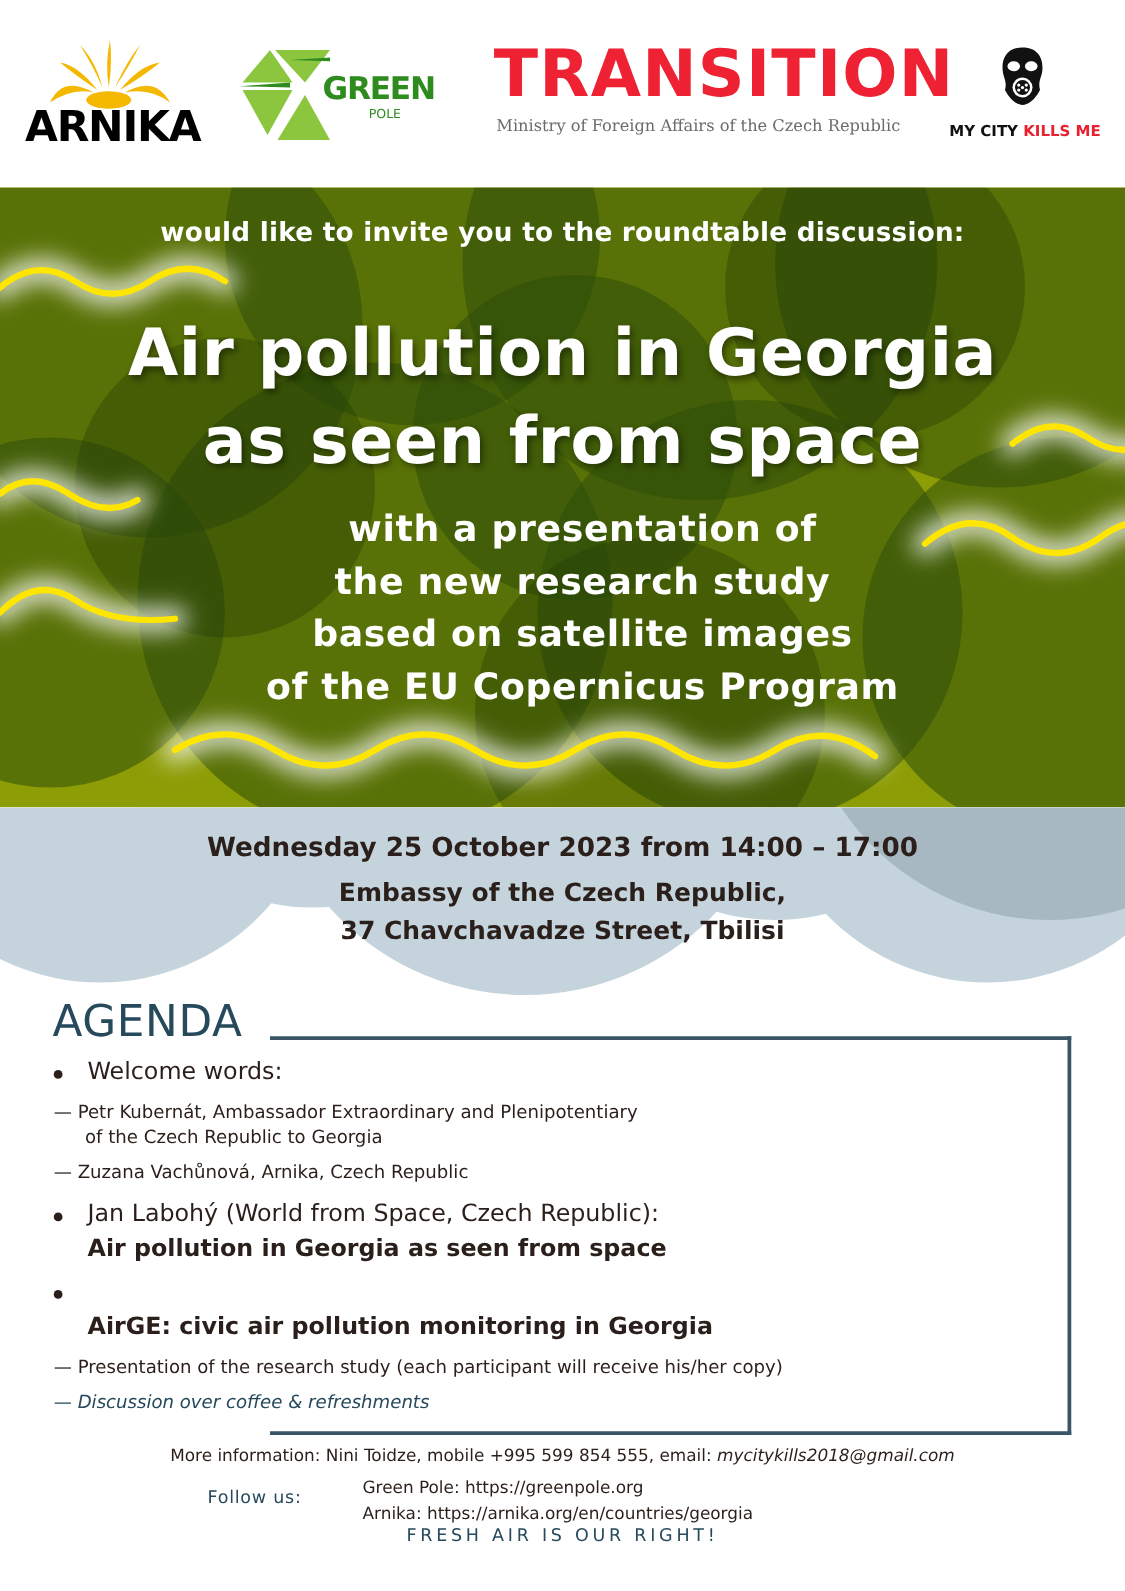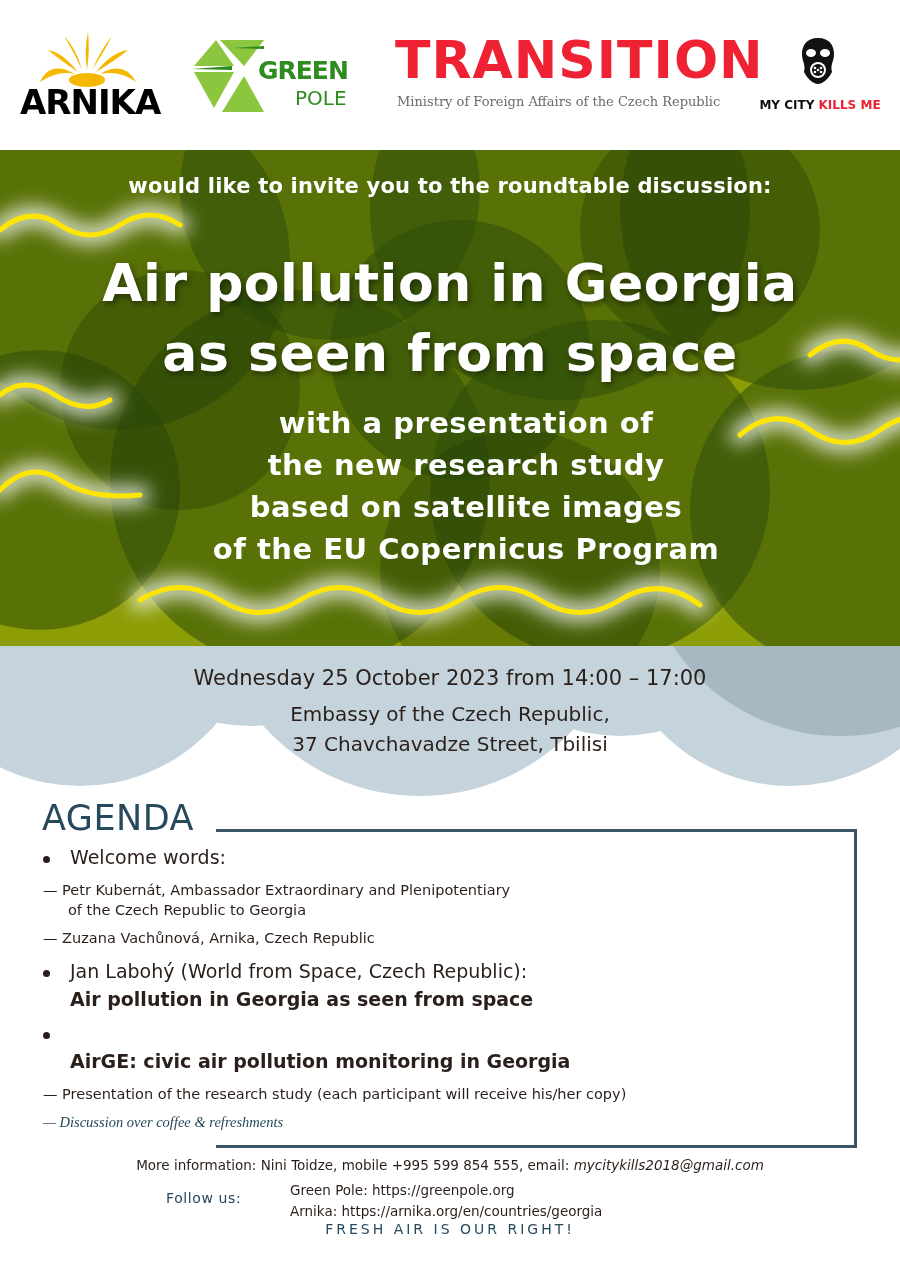--- a/index.html
+++ b/index.html
@@ -12,21 +12,21 @@
   .logo-bar { position: absolute; left: 0; top: 0; width: 900px; height: 150px; background: #fff; }
   .logo { position: absolute; }
   .arnika { left: 20px; top: 30px; width: 135px; height: 90px; }
   .arnika-text {
     position: absolute; left: 0; bottom: 0; width: 135px; text-align: center;
     font-family: "DejaVu Sans", sans-serif; font-weight: 900; font-size: 34px;
     color: #000000; letter-spacing: -1px; line-height: 36px;
   }
   .greenpole { left: 192px; top: 36px; width: 155px; height: 80px; }
   .gp-green { position: absolute; left: 66px; top: 20px; font-family: "DejaVu Sans", sans-serif; font-weight: bold; font-size: 25px; color: #2e8b1e; letter-spacing: -1px; }
-  .gp-pole { position: absolute; left: 103px; top: 50px; font-family: "DejaVu Sans", sans-serif; font-size: 20px; color: #2e8b1e; }
+  .gp-pole { position: absolute; left: 103px; top: 50px; font-family: "DejaVu Sans", sans-serif; font-size: 10px; color: #2e8b1e; }
   .transition { left: 395px; top: 36px; width: 335px; height: 80px; }
   .tr-title {
     position: absolute; left: 0; top: -4px; font-family: "DejaVu Sans", sans-serif;
     font-weight: 900; font-size: 52px; color: #ee2233; letter-spacing: 1px; line-height: 56px;
   }
   .tr-sub {
     position: absolute; left: 2px; top: 58px; font-family: "DejaVu Serif", serif;
     font-size: 13px; color: #6b6b6b; white-space: nowrap;
   }
   .mycity { left: 755px; top: 36px; width: 130px; height: 82px; }
@@ -57,42 +57,42 @@
     line-height: 42px; letter-spacing: 0.5px; padding-left: 16px;
   }
 
   
   .band {
     position: absolute; left: 0; top: 646px; width: 900px; height: 154px; overflow: hidden; background: #fff;
   }
   .band svg { position: absolute; left: 0; top: 0; }
   .band-text {
     position: absolute; left: 0; width: 900px; text-align: center;
-    font-family: "DejaVu Sans", sans-serif; font-weight: normal; color: #2a1f1a;
+    font-family: "DejaVu Sans", sans-serif; font-weight: bold; color: #2a1f1a;
   }
   .date { top: 20px; font-size: 21px; }
   .venue { top: 53px; font-size: 20px; line-height: 30px; }
 
   
   .agenda-heading {
     position: absolute; left: 42px; top: 798px; font-family: "DejaVu Sans", sans-serif;
     font-size: 35px; color: #26495c; letter-spacing: 0.5px;
   }
   .agenda-box {
     position: absolute; left: 216px; top: 829px; width: 638px; height: 313px;
     border-top: 3px solid #3a5566; border-right: 3px solid #3a5566; border-bottom: 3px solid #3a5566;
   }
   .agenda-list { position: absolute; left: 43px; top: 846px; width: 800px; color: #2a1f1a; font-family: "DejaVu Sans", sans-serif; }
   .item-bullet { position: absolute; font-size: 19px; }
   .bullet-dot { position: absolute; left: 0; width: 7px; height: 7px; border-radius: 50%; background: #2a1f1a; }
   .bullet-text { position: absolute; left: 27px; font-size: 19px; white-space: nowrap; }
   .bullet-bold { position: absolute; left: 27px; font-size: 19px; font-weight: bold; white-space: nowrap; }
   .dash-line { position: absolute; left: 0; font-size: 14.5px; white-space: nowrap; }
   .dash-line.indent { left: 25px; }
-  .dash-italic { position: absolute; left: 0; font-size: 14.5px; font-style: italic; color: #26495c; white-space: nowrap; font-family: Liberation Serif, serif; }
+  .dash-italic { position: absolute; left: 0; font-size: 14.5px; font-style: italic; color: #26495c; white-space: nowrap; }
 
   
   .footer { position: absolute; left: 0; width: 900px; font-family: "DejaVu Sans", sans-serif; }
   .more-info { top: 1157px; text-align: center; font-size: 13.5px; color: #2a1f1a; }
   .more-info .email { font-style: italic; }
   .follow-label { position: absolute; left: 166px; top: 1190px; font-size: 14px; color: #26495c; letter-spacing: 0.6px; }
   .follow-links { position: absolute; left: 290px; top: 1180px; font-size: 13.5px; color: #2a1f1a; line-height: 21px; }
   .slogan { position: absolute; left: 0; width: 900px; top: 1221px; text-align: center; font-size: 14px; color: #26495c; letter-spacing: 3px; }
 </style>
 </head>

